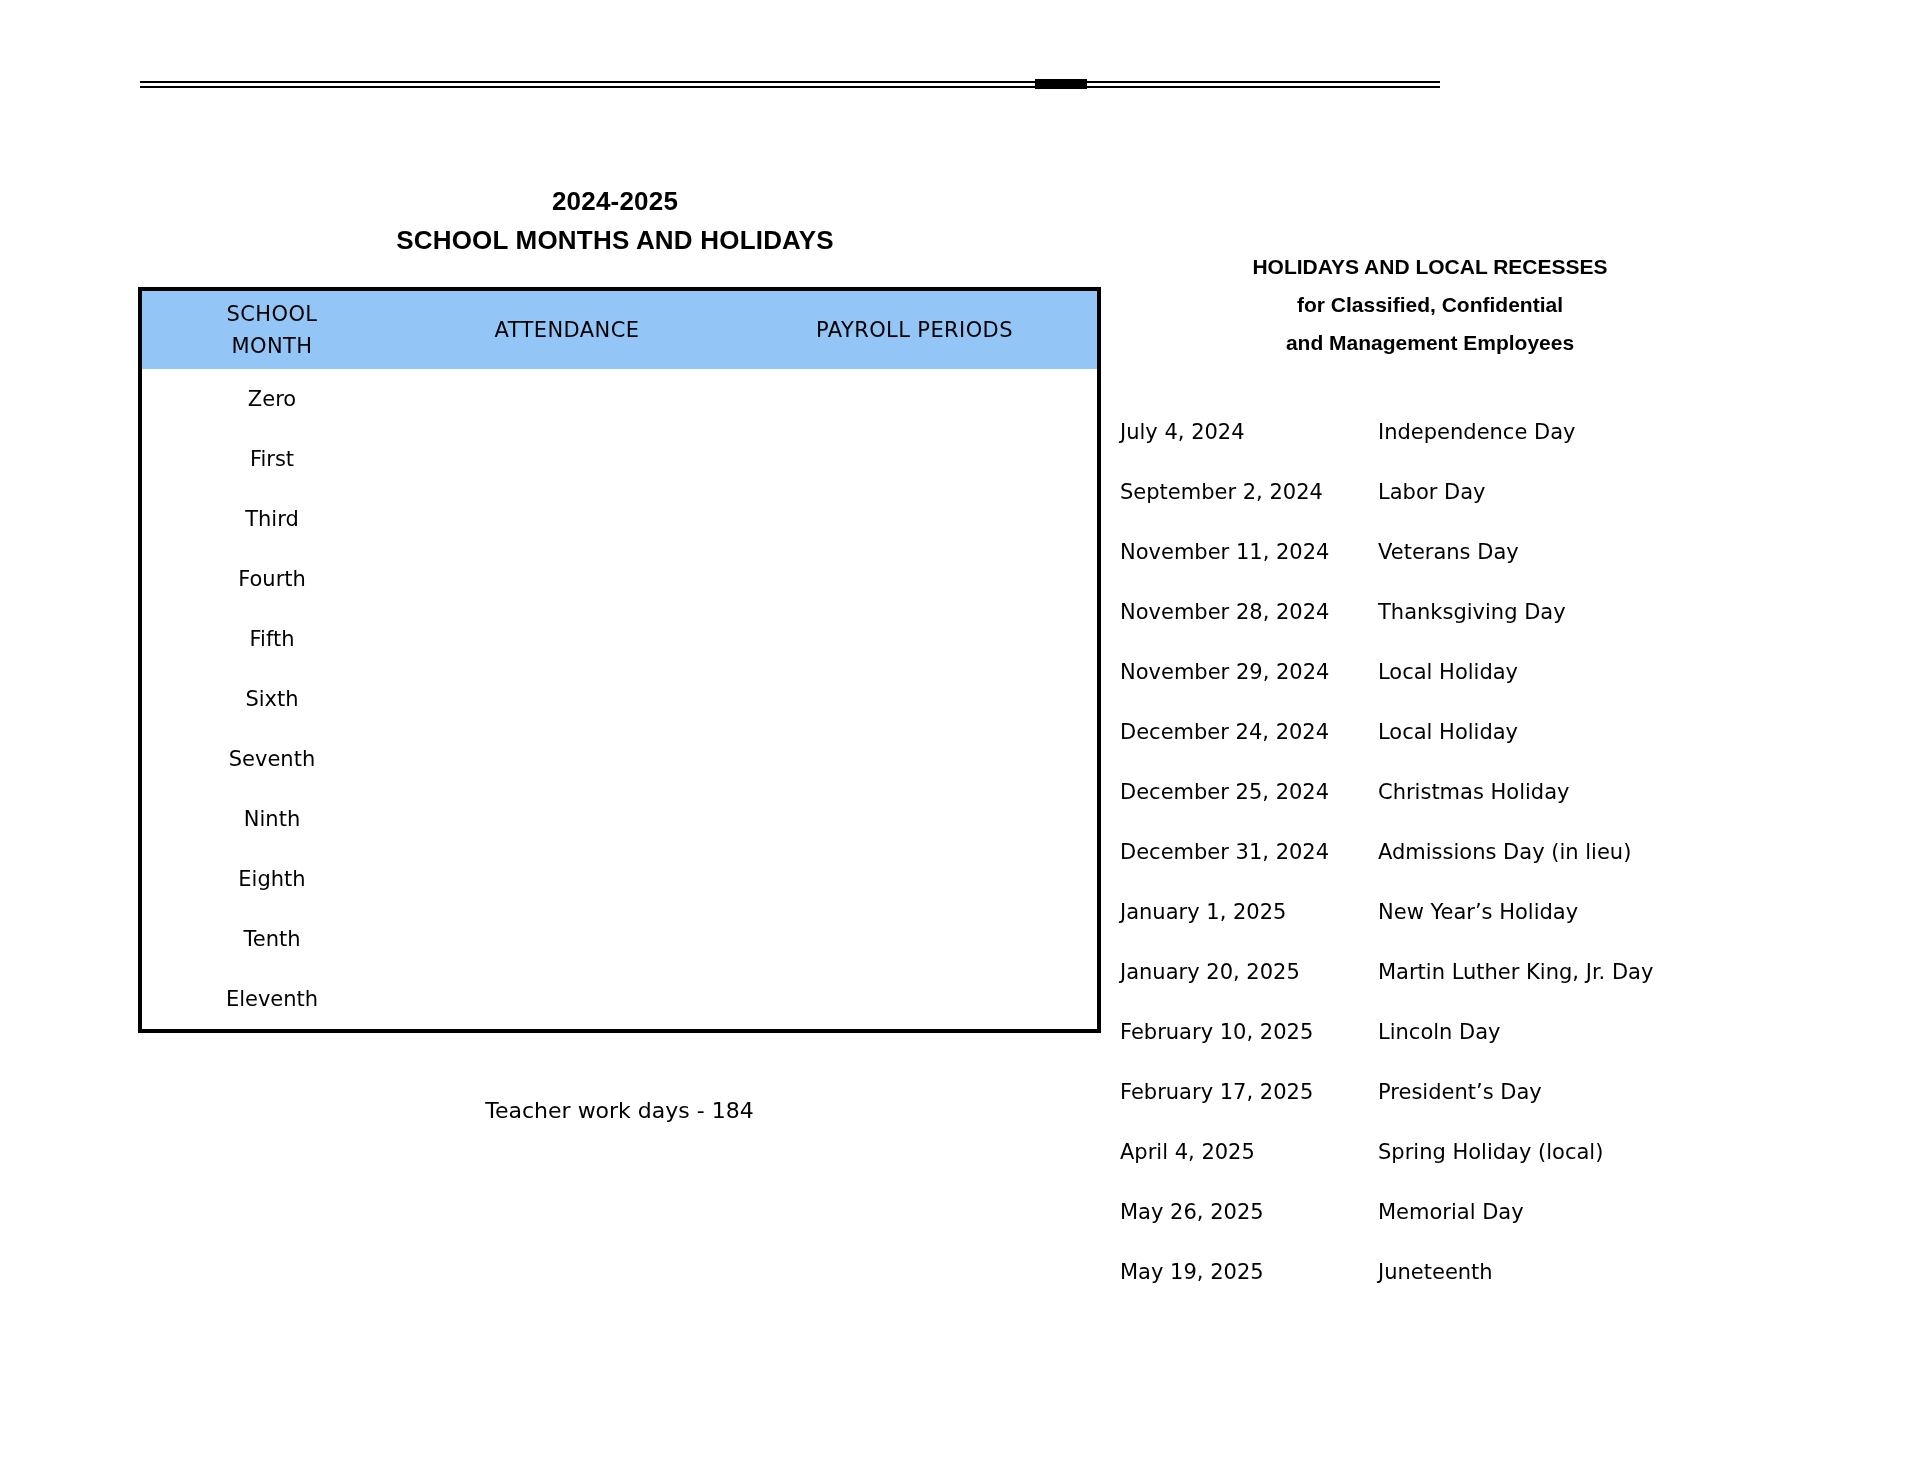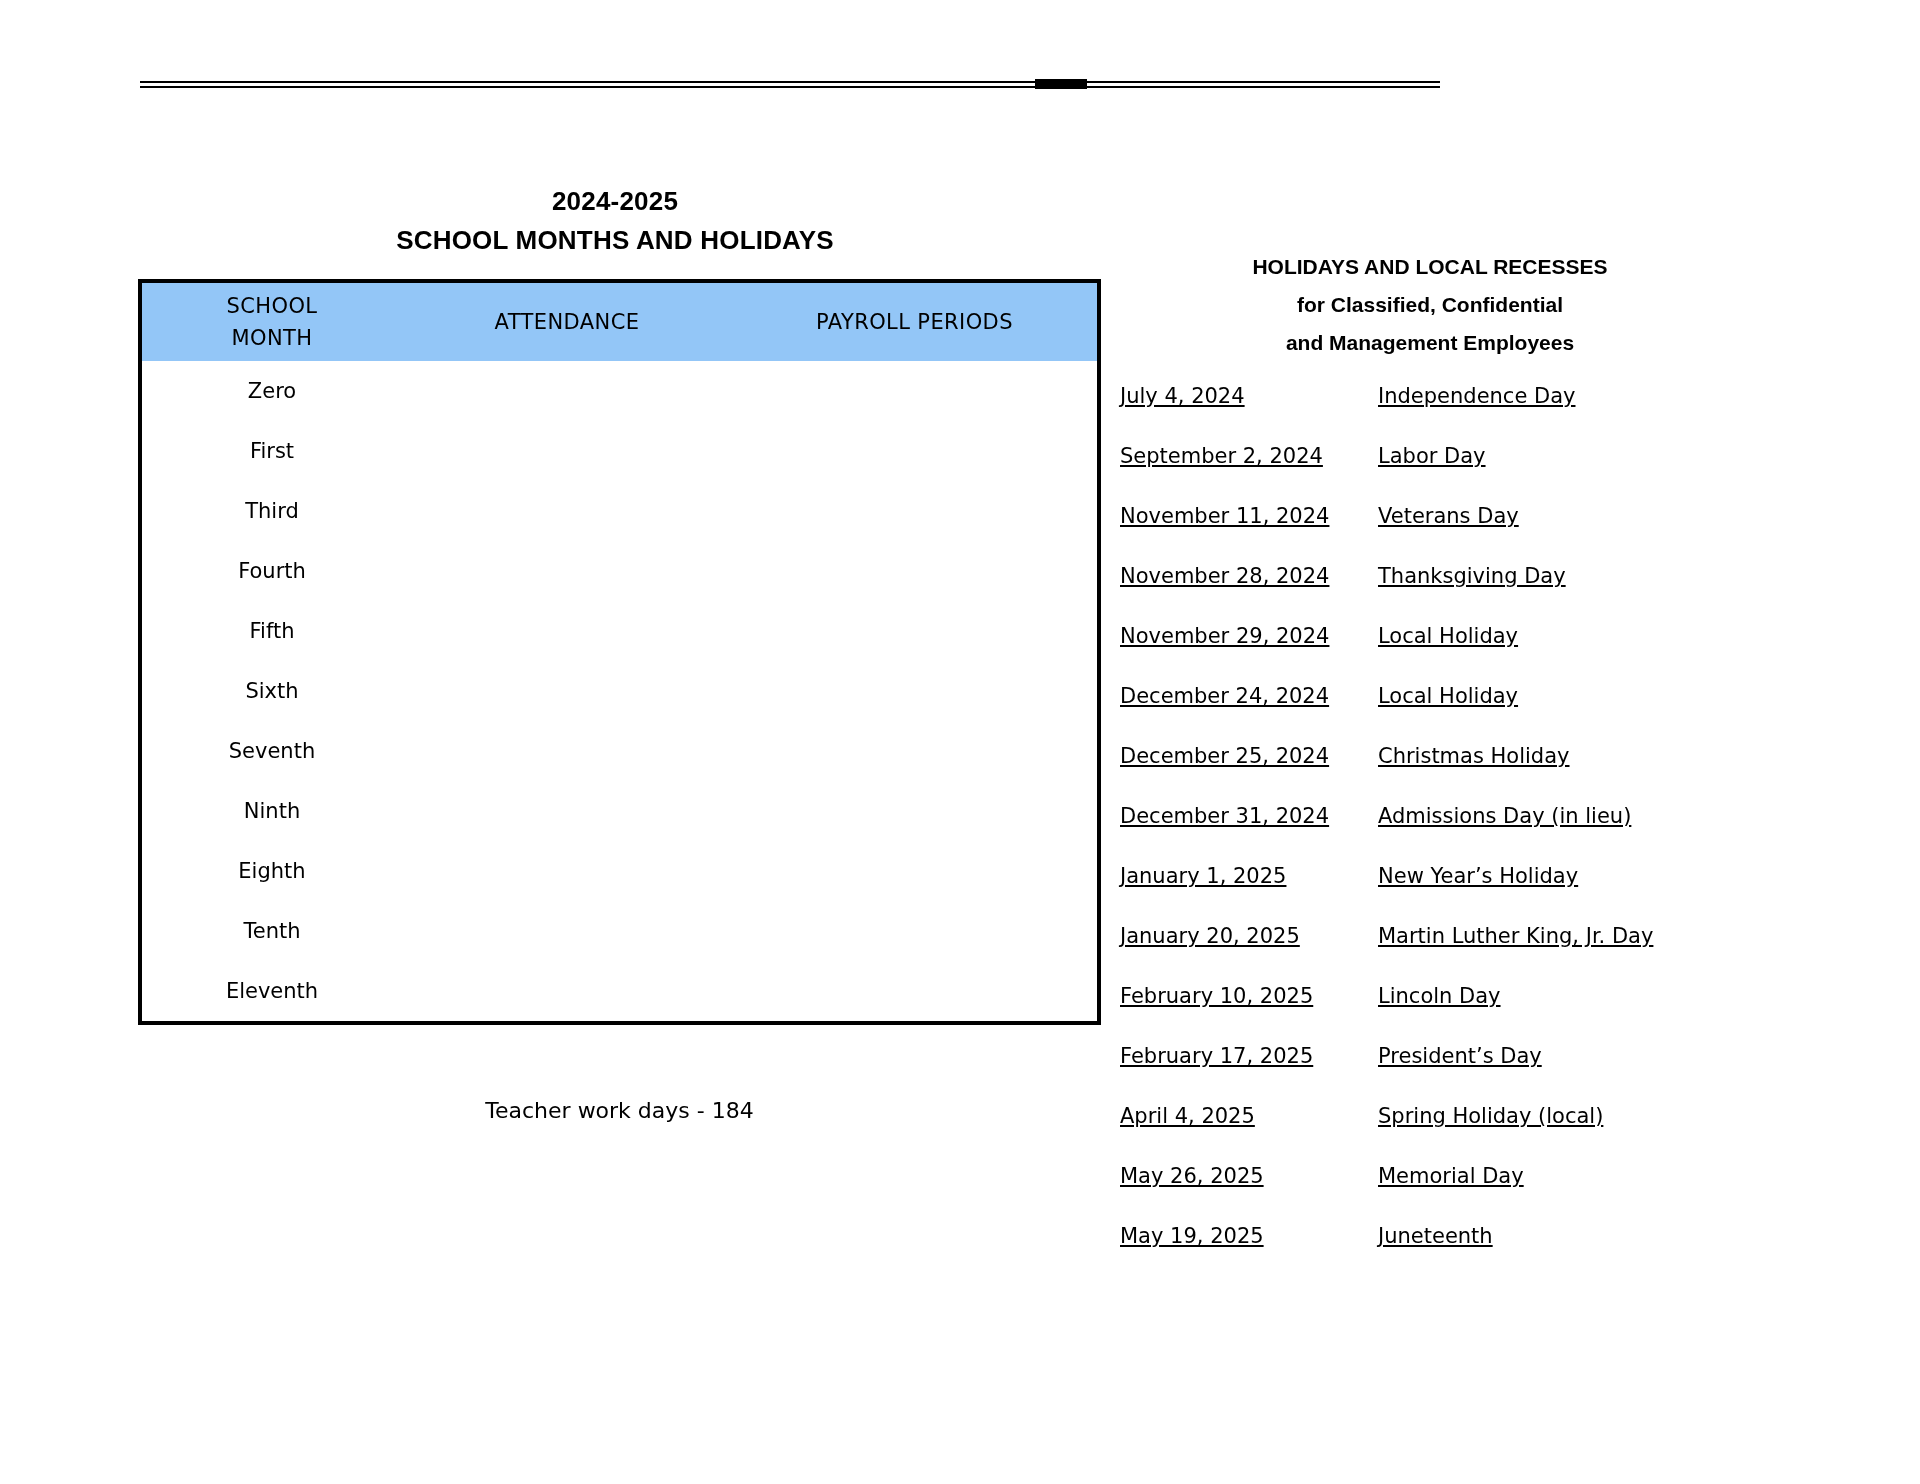--- a/index.html
+++ b/index.html
@@ -60,21 +60,21 @@
     font-weight: bold;
     line-height: 39px;
     letter-spacing: 0.2px;
   }
   .doc-title .line { display: block; }
 
   
   .months-table-wrap {
     position: absolute;
     left: 138px;
-    top: 279px;
+    top: 287px;
     width: 963px;
   }
   table.months {
     border-collapse: separate;
     border-spacing: 0;
     width: 963px;
     table-layout: fixed;
     border: 4px solid #000000;
     background: #ffffff;
   }
@@ -140,22 +140,21 @@
   .hol-head .line { display: block; }
 
   .hol-list {
     margin-top: 22px;
     font-family: "DejaVu Sans", sans-serif;
     font-size: 21px;
   }
   .hol-row {
     display: flex;
     height: 60px;
-    align-items: flex-start;
-    text-decoration: underline;
+    align-items: flex-end;
   }
   .hol-date {
     width: 258px;
     flex: 0 0 258px;
   }
   .hol-name {
     flex: 1 1 auto;
   }
 </style>
 </head>

